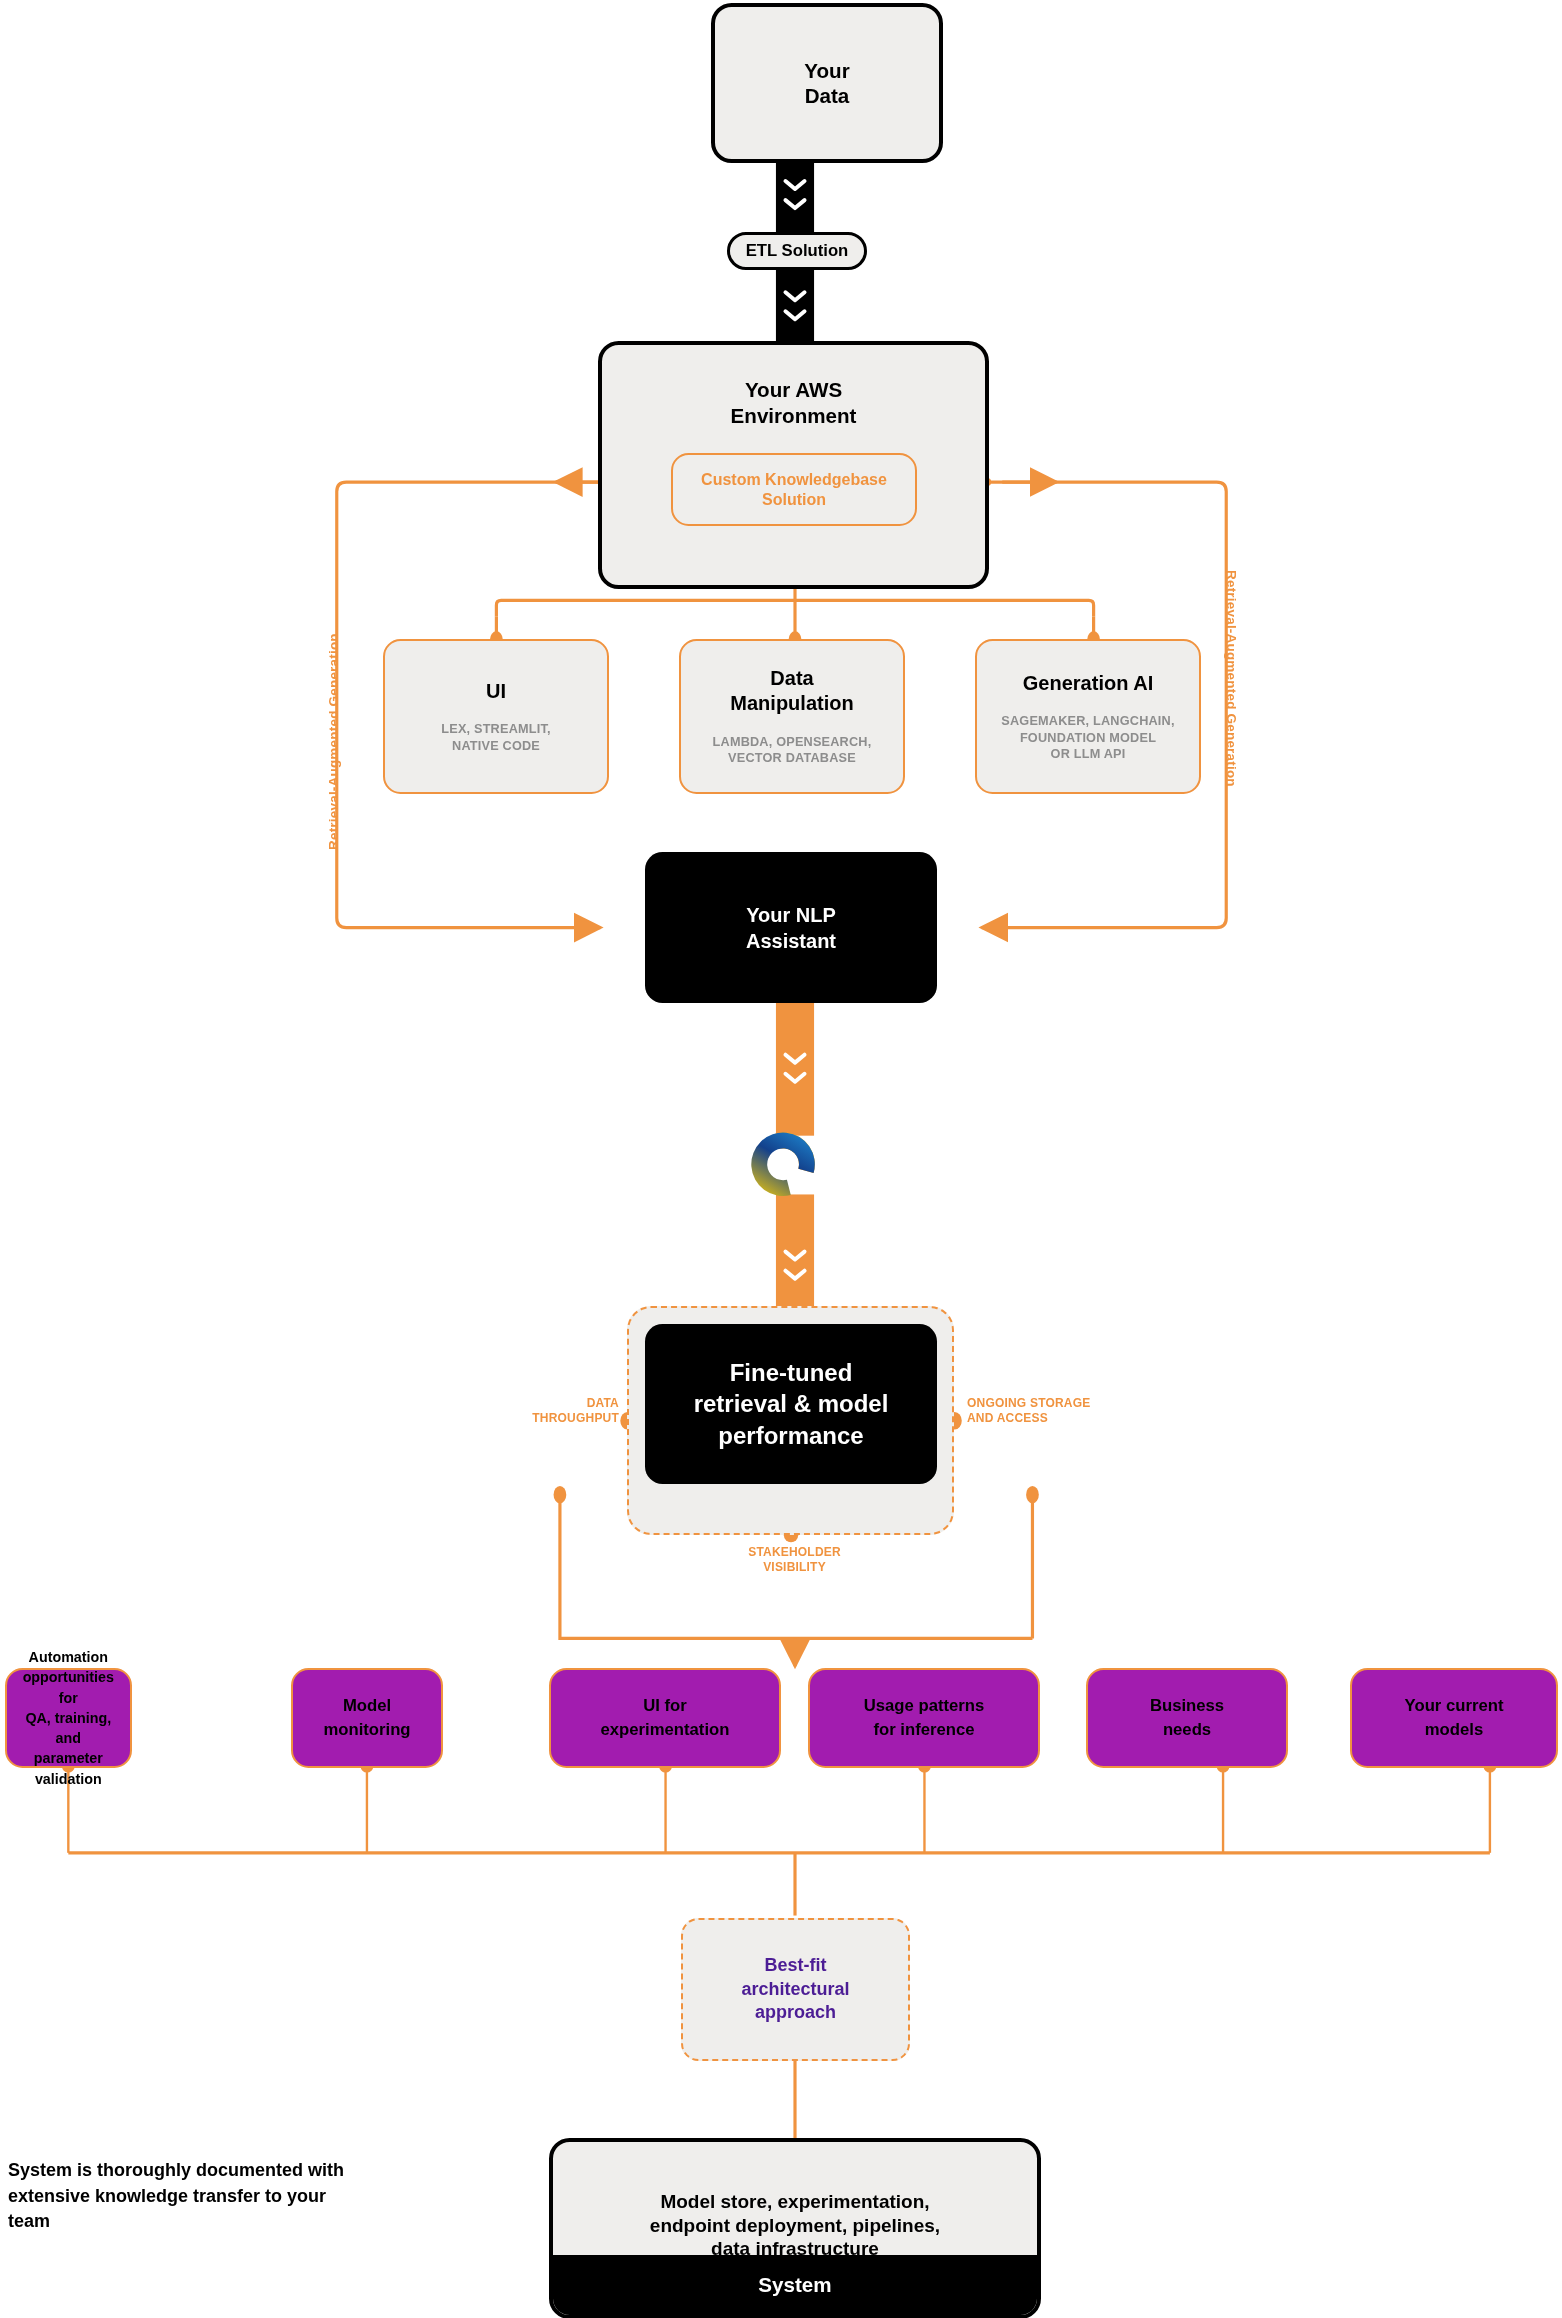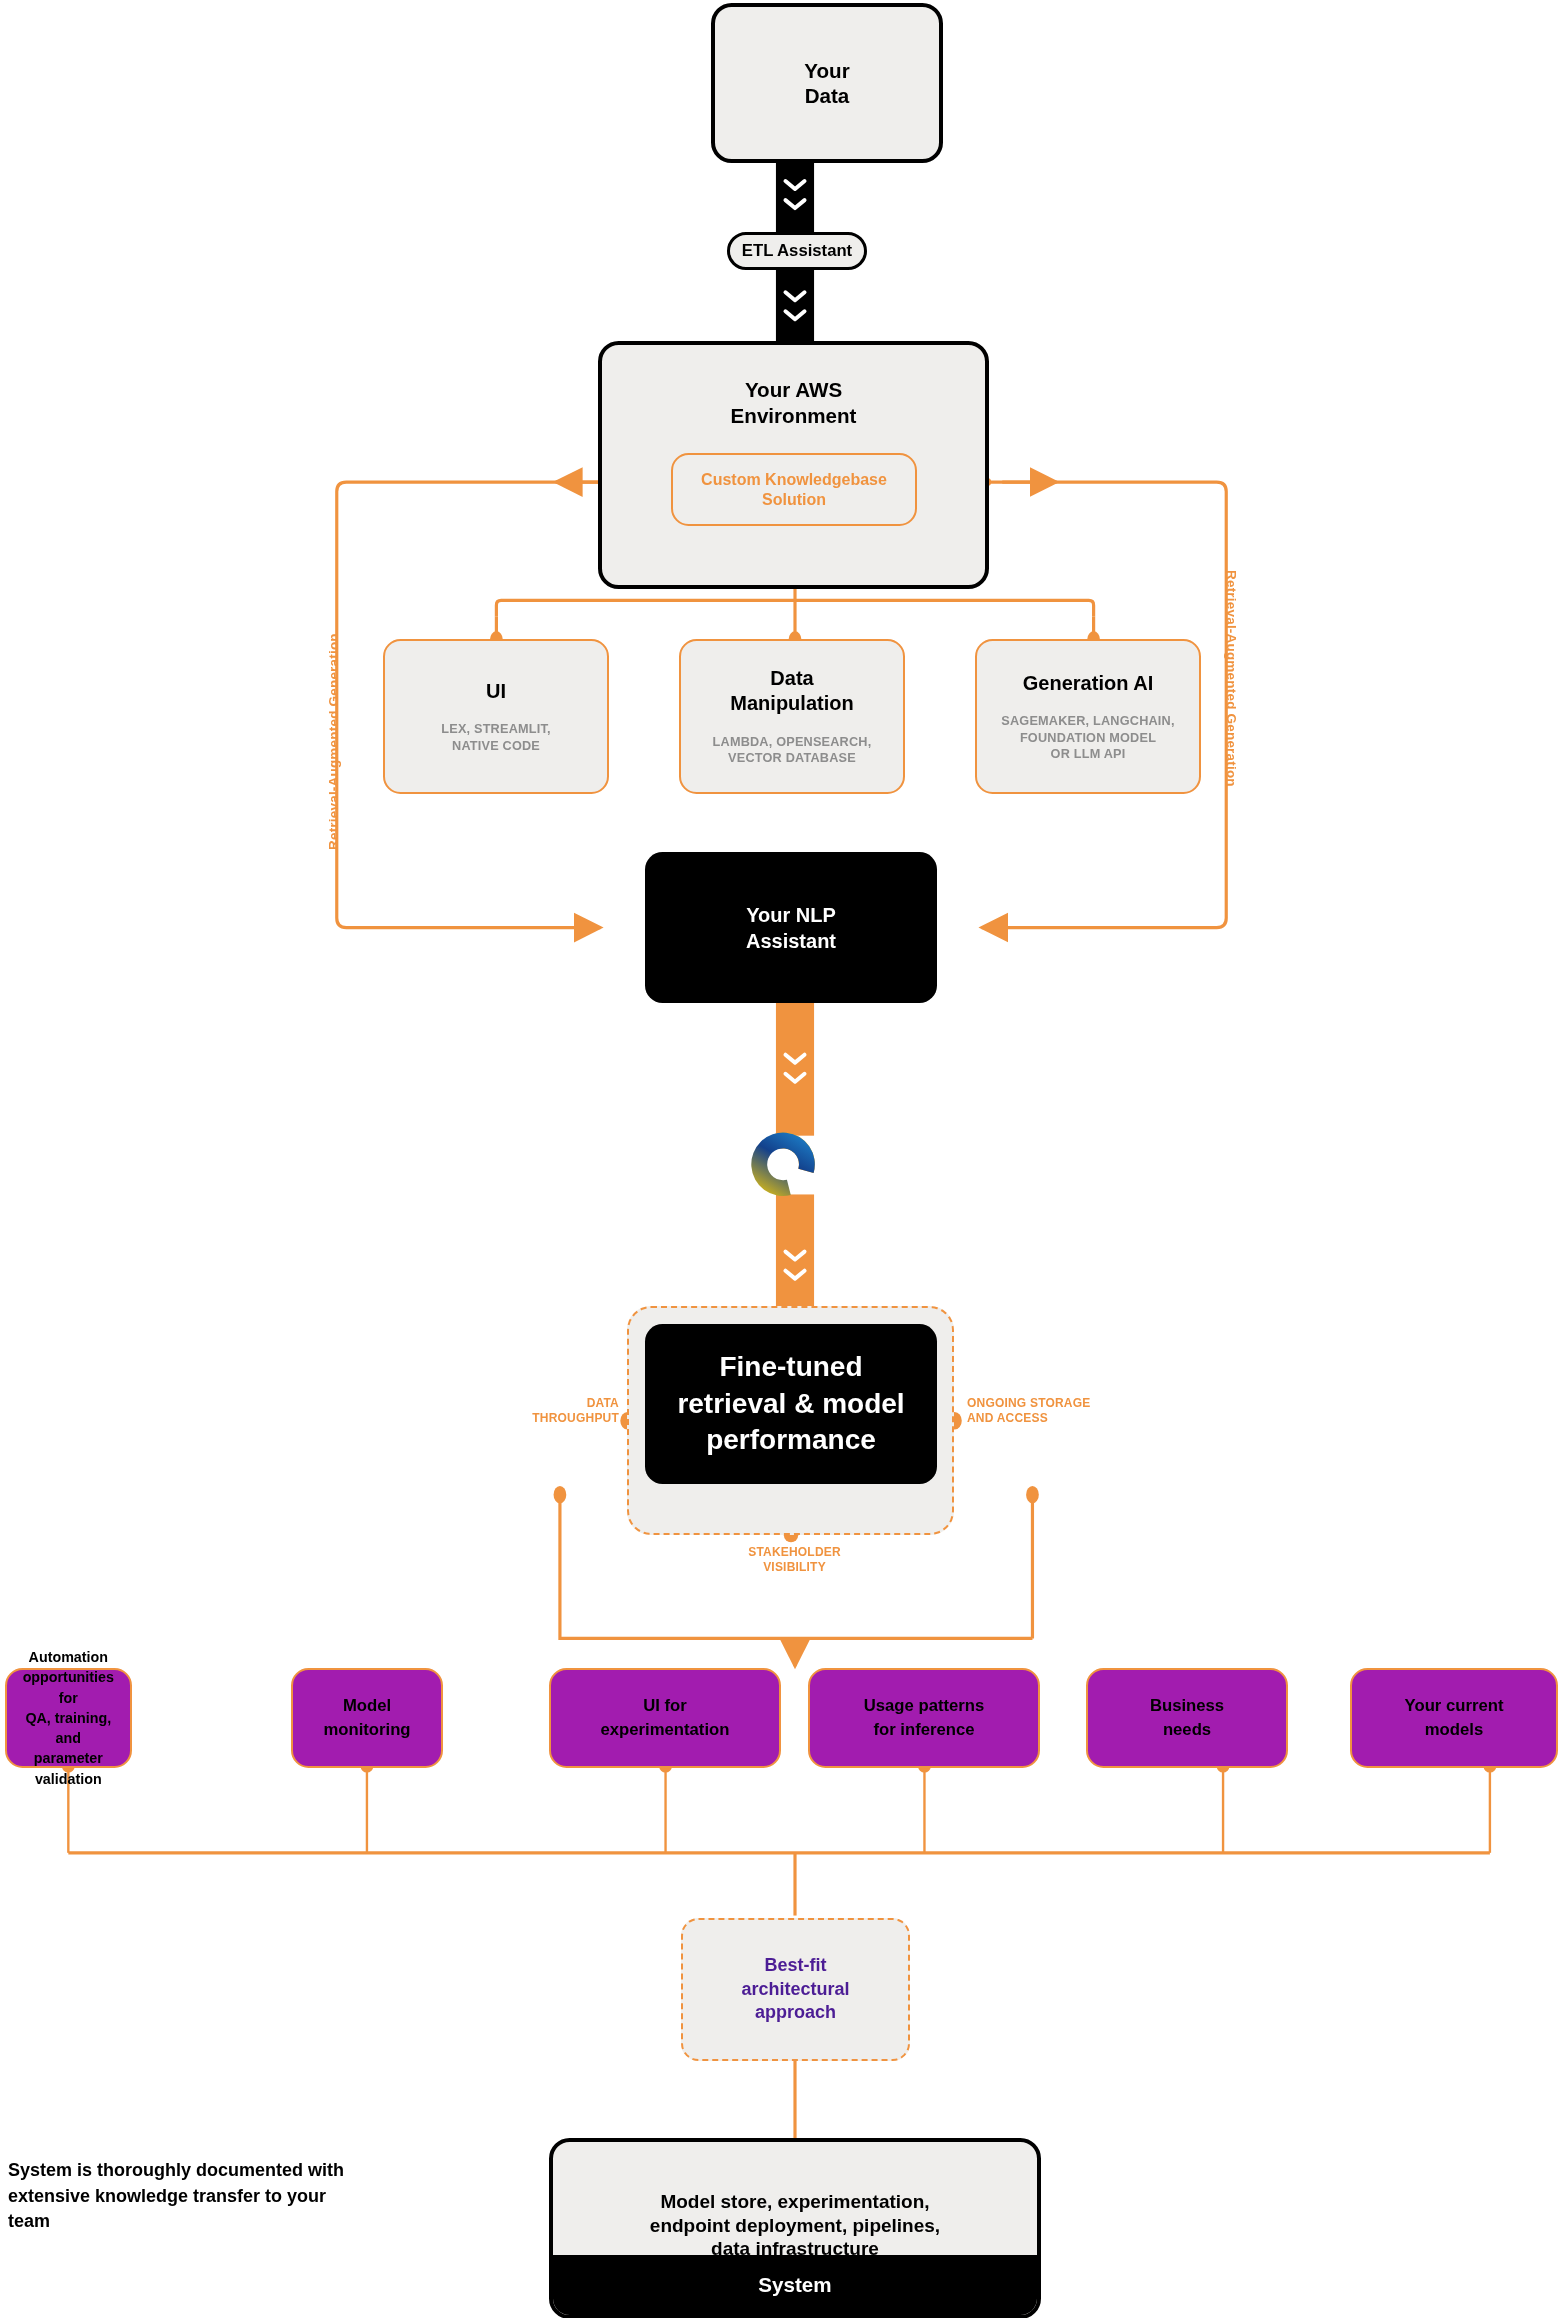--- a/index.html
+++ b/index.html
@@ -44,21 +44,21 @@
   #cap-data{left:679px;top:639px;width:226px;height:155px;}
   #cap-gen{left:975px;top:639px;width:226px;height:155px;}
   .cap .ttl{font-size:20px;}
   .cap .sub{font-size:12.7px;margin-top:17.5px;letter-spacing:0.2px;}
 
   #nlp{left:645px;top:852px;width:292px;height:151px;}
   #nlp .ttl{font-size:20px;}
 
   #ft-dash{left:627px;top:1306px;width:327px;height:229px;border-radius:24px;}
   #ft{left:645px;top:1324px;width:292px;height:160px;}
-  #ft .ttl{font-size:28px;}
+  #ft .ttl{font-size:24px;}
 
   .vlabel{position:absolute;color:#F0933F;font-weight:bold;font-size:13.5px;
           letter-spacing:0.2px;white-space:nowrap;transform-origin:0 0;}
 
   .tag{position:absolute;color:#F0933F;font-weight:bold;font-size:12px;
        line-height:1.26;letter-spacing:0.2px;}
 
   .row-box{background:#a21caf;border:2.4px solid #F0933F;border-radius:17.5px;
            position:absolute;box-sizing:border-box;display:flex;align-items:center;
            justify-content:center;text-align:center;padding:0 6.4px;}
@@ -189,21 +189,21 @@
     <g fill="none" stroke="#F0933F" stroke-width="4">
       <path d="M1001,2595 L1001,2768" marker-end="url(#arrowO)"></path>
     </g>
   </svg>
 
   <div class="node blk-box" id="your-data">
     <div class="ttl">Your<br>Data</div>
   </div>
 
   <div class="node blk-box" id="etl">
-    <div class="ttl">ETL Assistant</div>
+    <div class="ttl">ETL Solution</div>
   </div>
 
   <div class="node blk-box" id="aws-env">
     <div class="ttl">Your AWS<br>Environment</div>
   </div>
 
   <div class="node org-box" id="kb">
     <div class="ttl" style="color:#F0933F">Custom Knowledgebase<br>Solution</div>
   </div>
 

